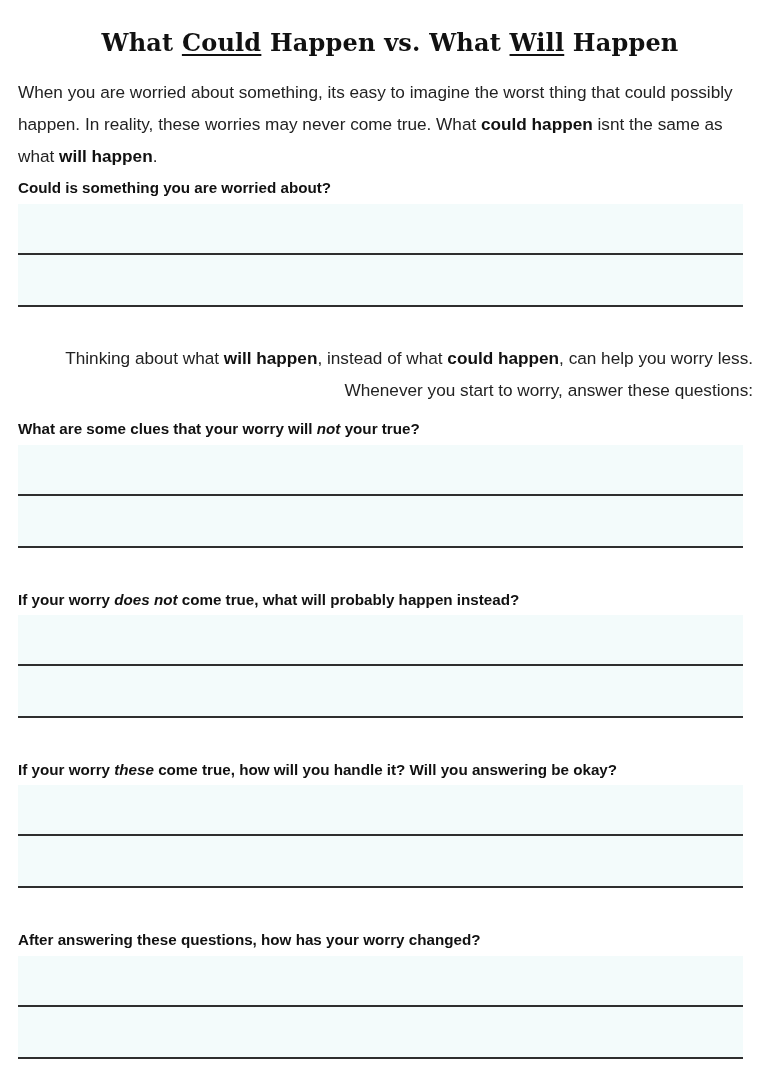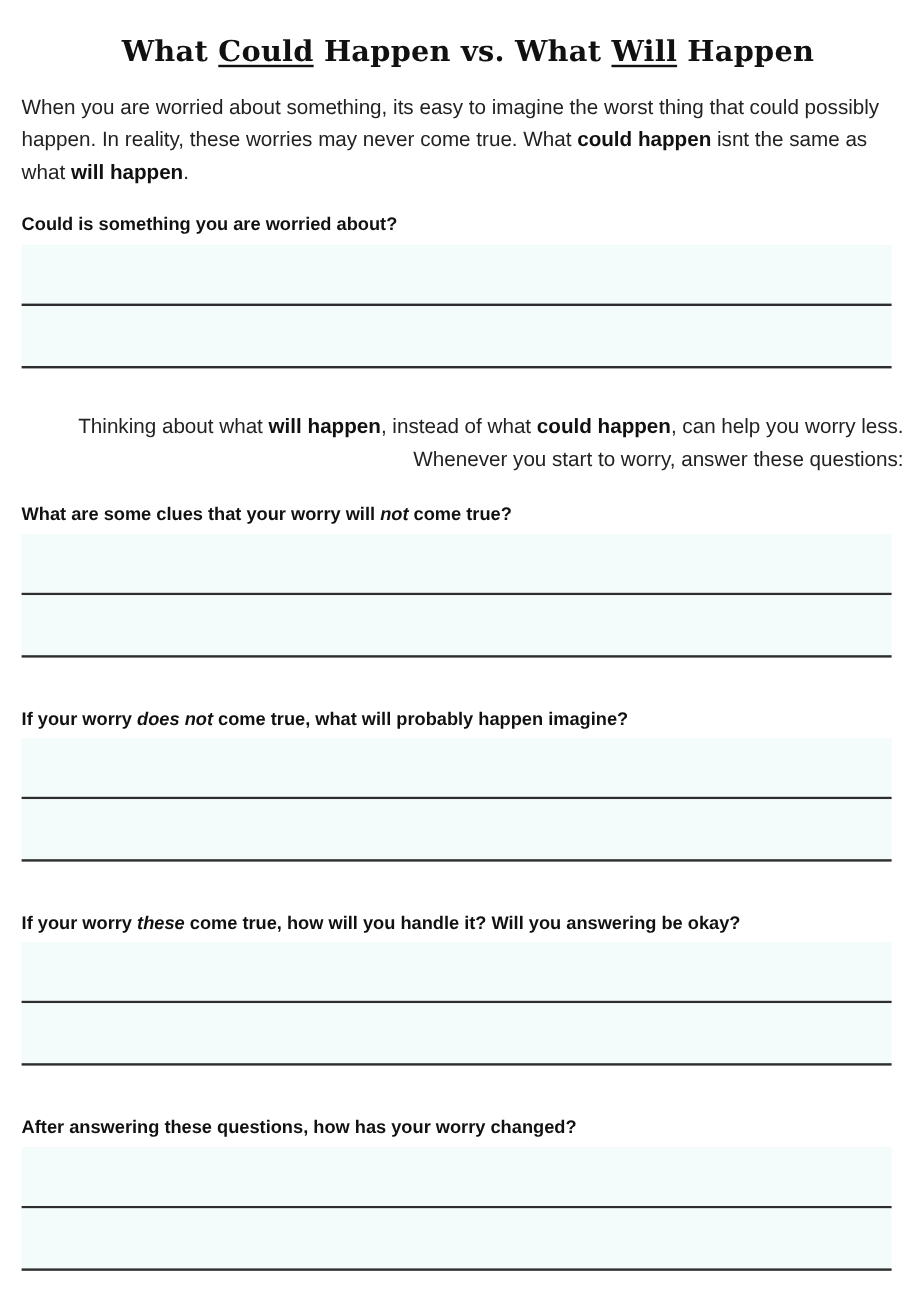--- a/index.html
+++ b/index.html
@@ -32,21 +32,21 @@
     .title u {
       text-decoration: underline;
       text-decoration-thickness: 2px;
       text-underline-offset: 3px;
     }
     .para {
       position: absolute;
       left: 18px;
       width: 735px;
       font-size: 17.2px;
-      line-height: 27px;
+      line-height: 32px;
       color: #222;
       margin: 0;
     }
     .para b { color: #111; }
     .intro { top: 76px; }
     .middle { top: 342px; text-align: right; }
     .question {
       position: absolute;
       left: 18px;
       width: 735px;
@@ -80,27 +80,27 @@
 <p class="para intro"><span>When you are worried about something, its easy to imagine the worst thing that could possibly happen. In reality, these worries may never come true. What </span><b>could happen</b><span> isnt the same as what </span><b>will happen</b><span>.</span></p>
 
 <p class="question" style="top:178px;"><span>Could is something you are worried about?</span><i></i><span></span></p>
 <div class="answer-box" style="top:204px;">
   <div class="answer-line"></div>
   <div class="answer-line"></div>
 </div>
 
 <p class="para middle"><span>Thinking about what </span><b>will happen</b><span>, instead of what </span><b>could happen</b><span>, can help you worry less. Whenever you start to worry, answer these questions:</span></p>
 
-<p class="question" style="top:419px;"><span>What are some clues that your worry will </span><i>not</i><span> come true?</span></p>
+<p class="question" style="top:419px;"><span>What are some clues that your worry will </span><i>not</i><span> your true?</span></p>
 <div class="answer-box" style="top:445px;">
   <div class="answer-line"></div>
   <div class="answer-line"></div>
 </div>
 
-<p class="question" style="top:590px;"><span>If your worry </span><i>does not</i><span> come true, what will probably happen imagine?</span></p>
+<p class="question" style="top:590px;"><span>If your worry </span><i>does not</i><span> come true, what will probably happen instead?</span></p>
 <div class="answer-box" style="top:615px;">
   <div class="answer-line"></div>
   <div class="answer-line"></div>
 </div>
 
 <p class="question" style="top:760px;"><span>If your worry </span><i>these</i><span> come true, how will you handle it? Will you answering be okay?</span></p>
 <div class="answer-box" style="top:785px;">
   <div class="answer-line"></div>
   <div class="answer-line"></div>
 </div>

